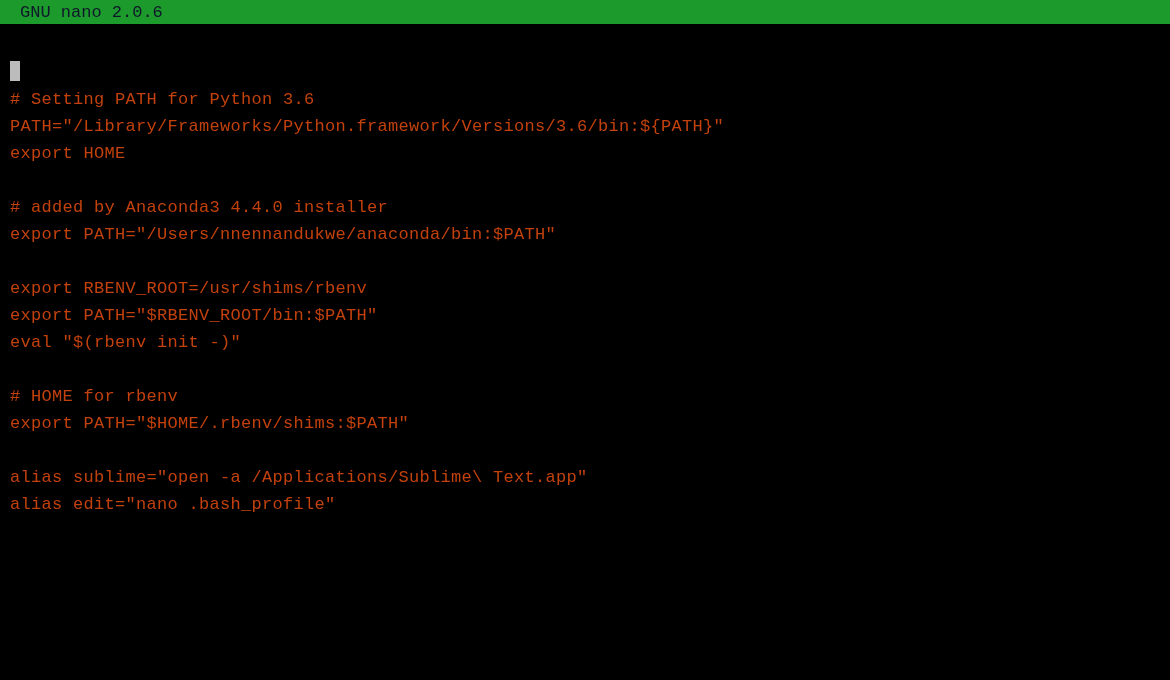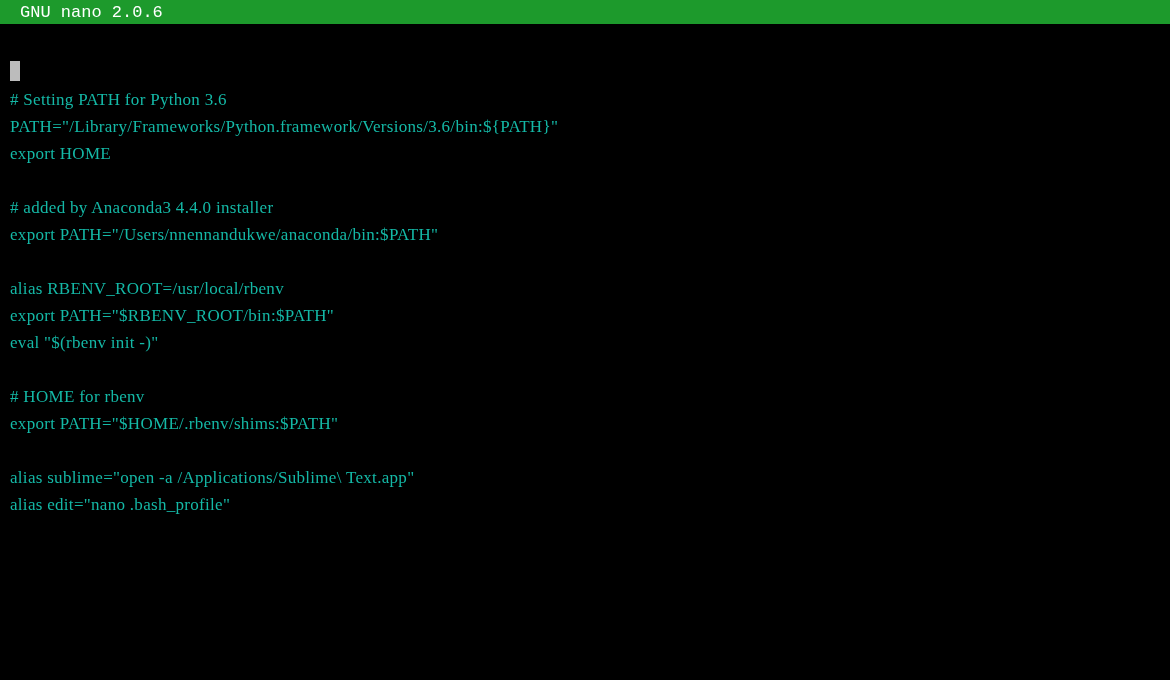--- a/index.html
+++ b/index.html
@@ -14,41 +14,41 @@
       font-family: 'Menlo', 'Consolas', 'Courier New', monospace;
       font-size: 17px;
       overflow: hidden;
     }
     .titlebar {
       background: #1d9a2c;
       height: 24px;
       display: flex;
       align-items: center;
       padding: 0 8px;
-      color: #ffffff;
+      color: #0f172a;
       font-weight: normal;
     }
     .titlebar-left {
       flex: 0 0 auto;
       padding-left: 12px;
     }
     .titlebar-right {
       flex: 0 0 auto;
       margin-left: auto;
       padding-right: 100px;
     }
     .editor-area {
       padding: 8px 10px;
       line-height: 27px;
       position: relative;
     }
     .line {
-      color: #14b8a6;
+      color: #c2410c;
       white-space: pre;
-      font-family: Liberation Serif, serif;
+      font-family: Liberation Mono, monospace;
       letter-spacing: 0.3px;
     }
     .blank-line {
       height: 27px;
     }
     .cursor {
       display: inline-block;
       width: 10px;
       height: 20px;
       background: #bcbcbc;
@@ -73,21 +73,21 @@
   <div class="cursor-line">
     <span class="cursor"></span>
   </div>
   <div class="line"># Setting PATH for Python 3.6</div>
   <div class="line">PATH="/Library/Frameworks/Python.framework/Versions/3.6/bin:${PATH}"</div>
   <div class="line">export HOME</div>
   <div class="blank-line"></div>
   <div class="line"># added by Anaconda3 4.4.0 installer</div>
   <div class="line">export PATH="/Users/nnennandukwe/anaconda/bin:$PATH"</div>
   <div class="blank-line"></div>
-  <div class="line">alias RBENV_ROOT=/usr/local/rbenv</div>
+  <div class="line">export RBENV_ROOT=/usr/shims/rbenv</div>
   <div class="line">export PATH="$RBENV_ROOT/bin:$PATH"</div>
   <div class="line">eval "$(rbenv init -)"</div>
   <div class="blank-line"></div>
   <div class="line"># HOME for rbenv</div>
   <div class="line">export PATH="$HOME/.rbenv/shims:$PATH"</div>
   <div class="blank-line"></div>
   <div class="line">alias sublime="open -a /Applications/Sublime\ Text.app"</div>
   <div class="line">alias edit="nano .bash_profile"</div>
 </div>
 

